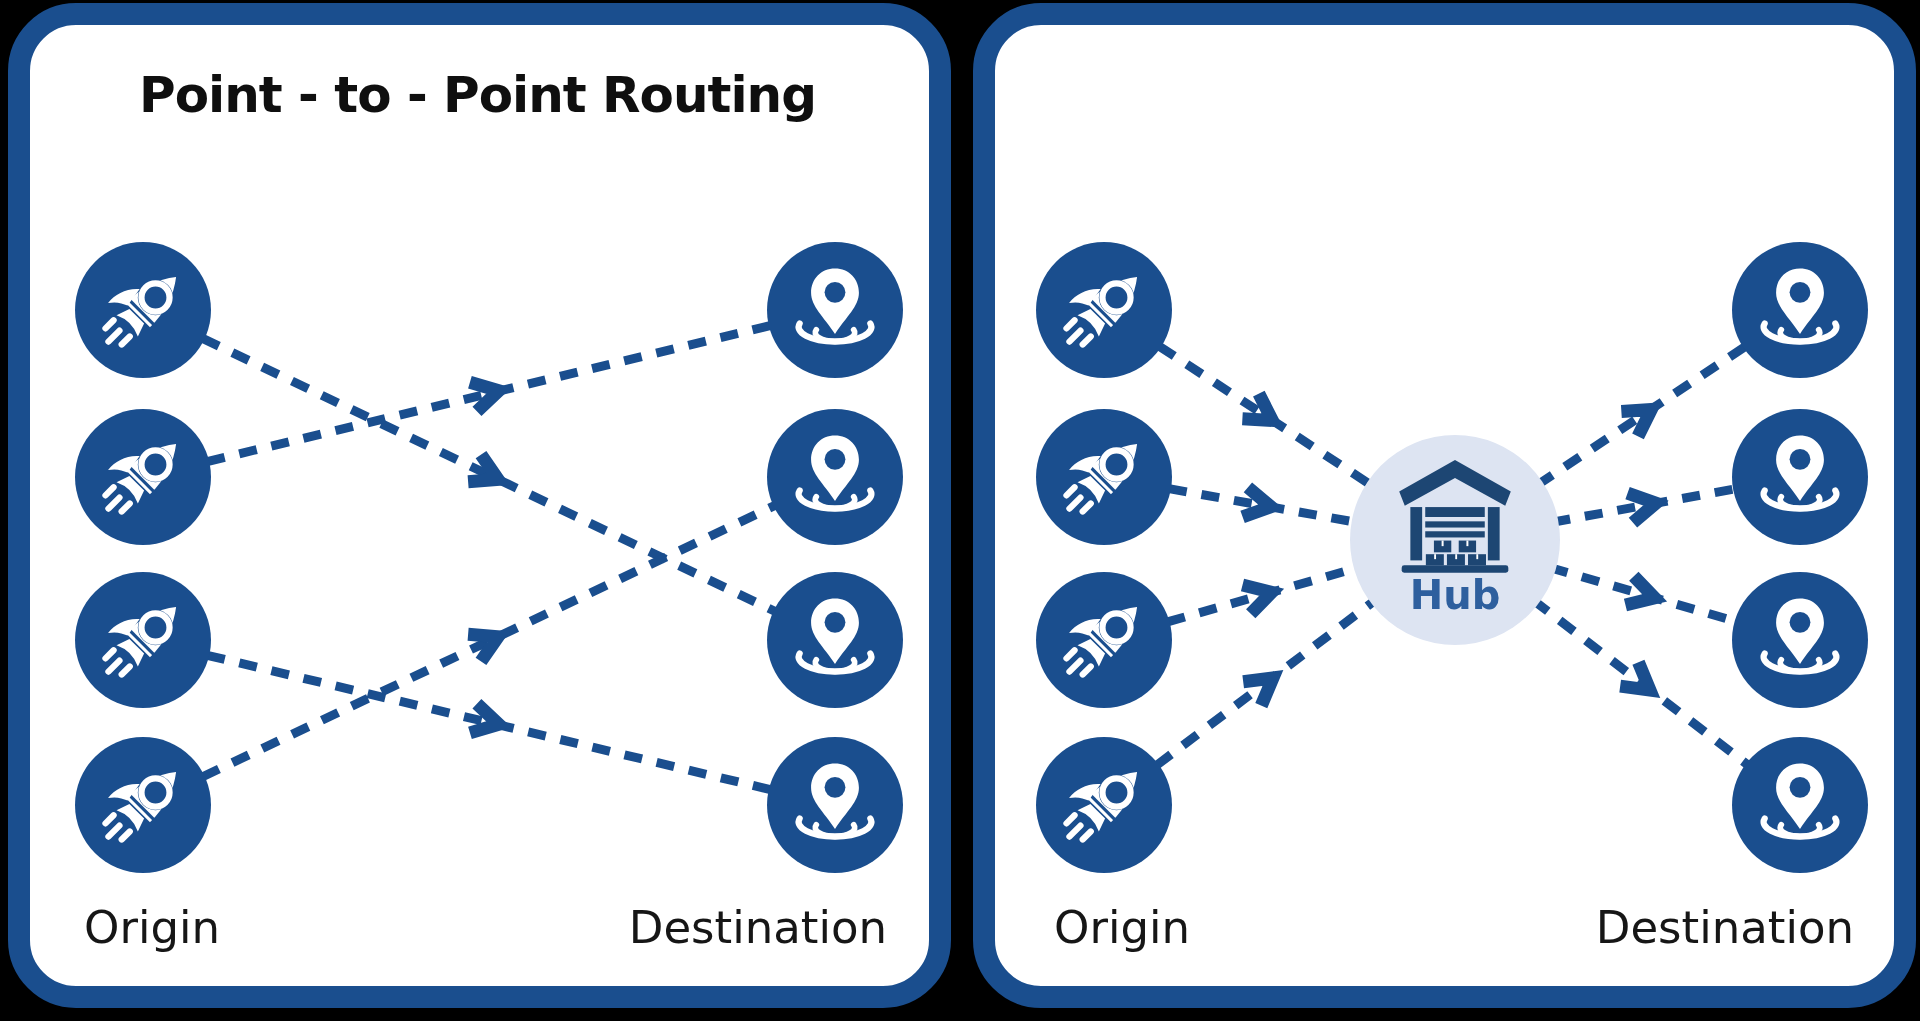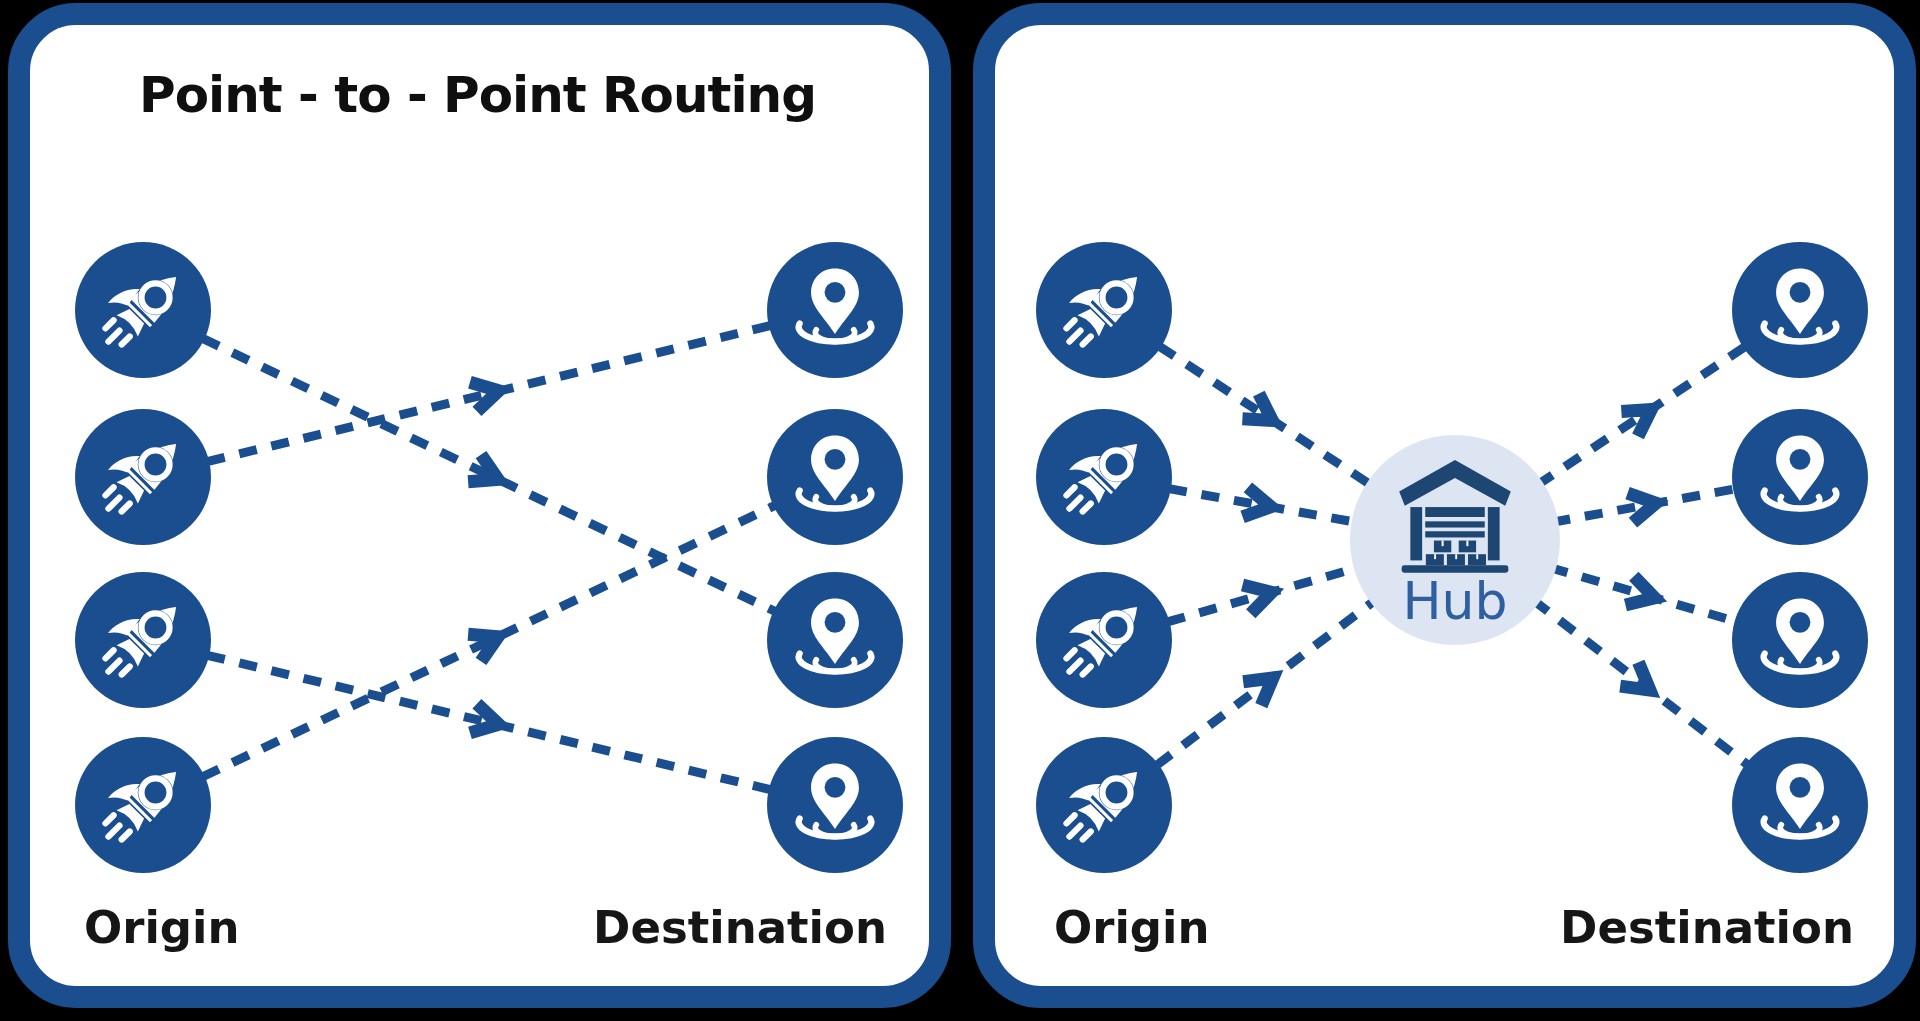--- a/index.html
+++ b/index.html
@@ -14,24 +14,24 @@
                font-size:50px;font-weight:700;letter-spacing:-1px;color:#0F0F0F;z-index:2;}
   #title-left{left:28px;}
   #title-right{left:995px;}
   .node{position:absolute;width:136px;height:136px;border-radius:50%;background:#1A4E8E;
         display:flex;align-items:center;justify-content:center;z-index:2;}
   .node-icon{width:104px;height:104px;}
   .hub{position:absolute;left:1350px;top:435px;width:210px;height:210px;border-radius:50%;
        background:#DDE4F2;display:flex;flex-direction:column;align-items:center;
        justify-content:flex-start;z-index:2;}
   .hub-icon{width:124px;height:124px;margin-top:20px;}
-  .hub-label{font-size:52px;font-weight:400;color:#2E5F9E;margin-top:-4px;line-height:1;}
+  .hub-label{font-size:40px;font-weight:700;color:#2E5F9E;margin-top:-4px;line-height:1;}
   .footer-row{position:absolute;top:905px;display:flex;justify-content:space-between;
               box-sizing:border-box;padding:0 40px 0 56px;z-index:2;
-              font-size:45px;font-weight:700;color:#161616;line-height:1;}
+              font-size:45px;font-weight:400;color:#161616;line-height:1;}
   #footer-left{left:28px;width:899px;}
   #footer-right{left:998px;width:896px;}
 </style>
 </head>
 <body>
 
 <svg width="0" height="0" style="position:absolute" aria-hidden="true">
   <defs>
     <g id="icn-rocket">
       <g transform="rotate(45 50 50)">

